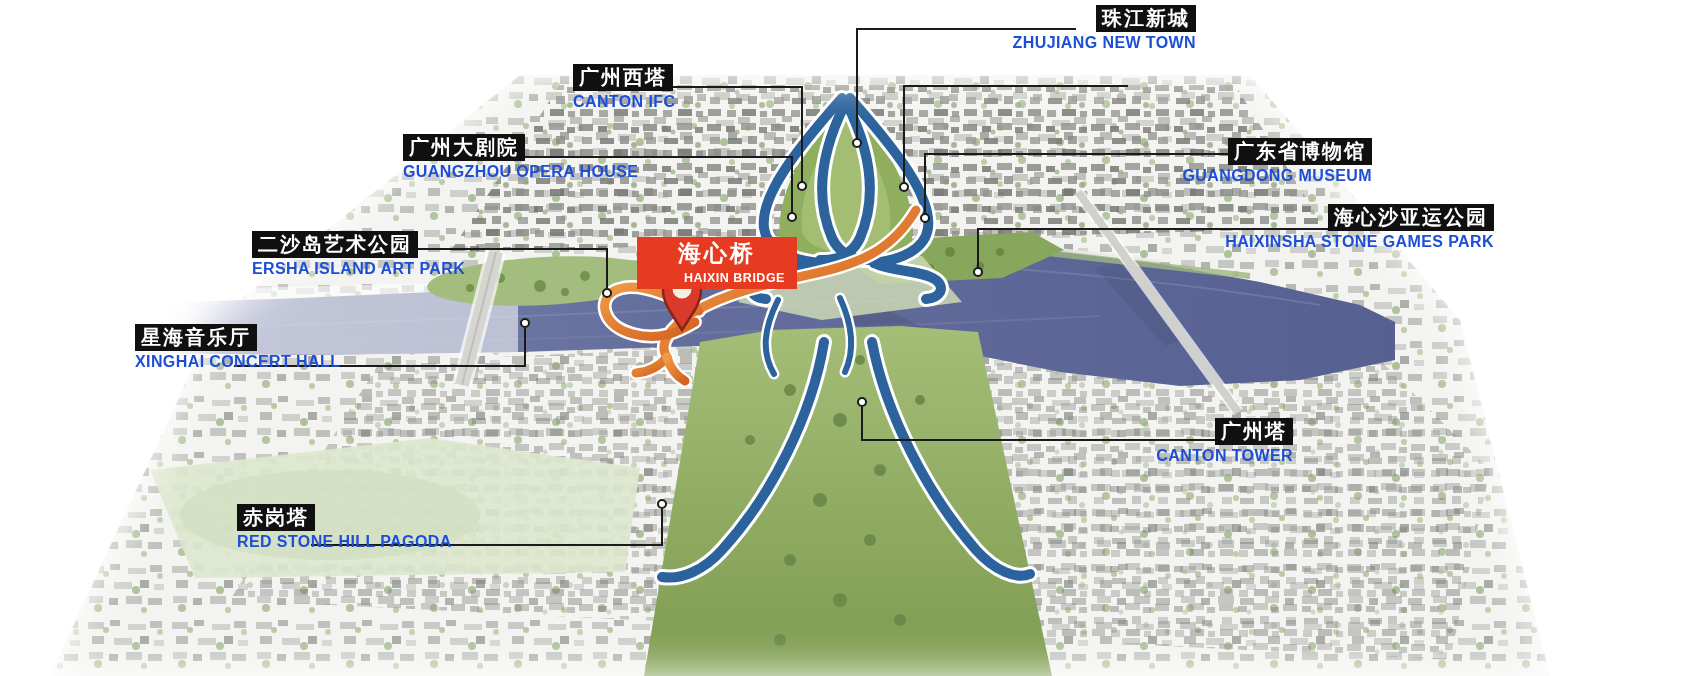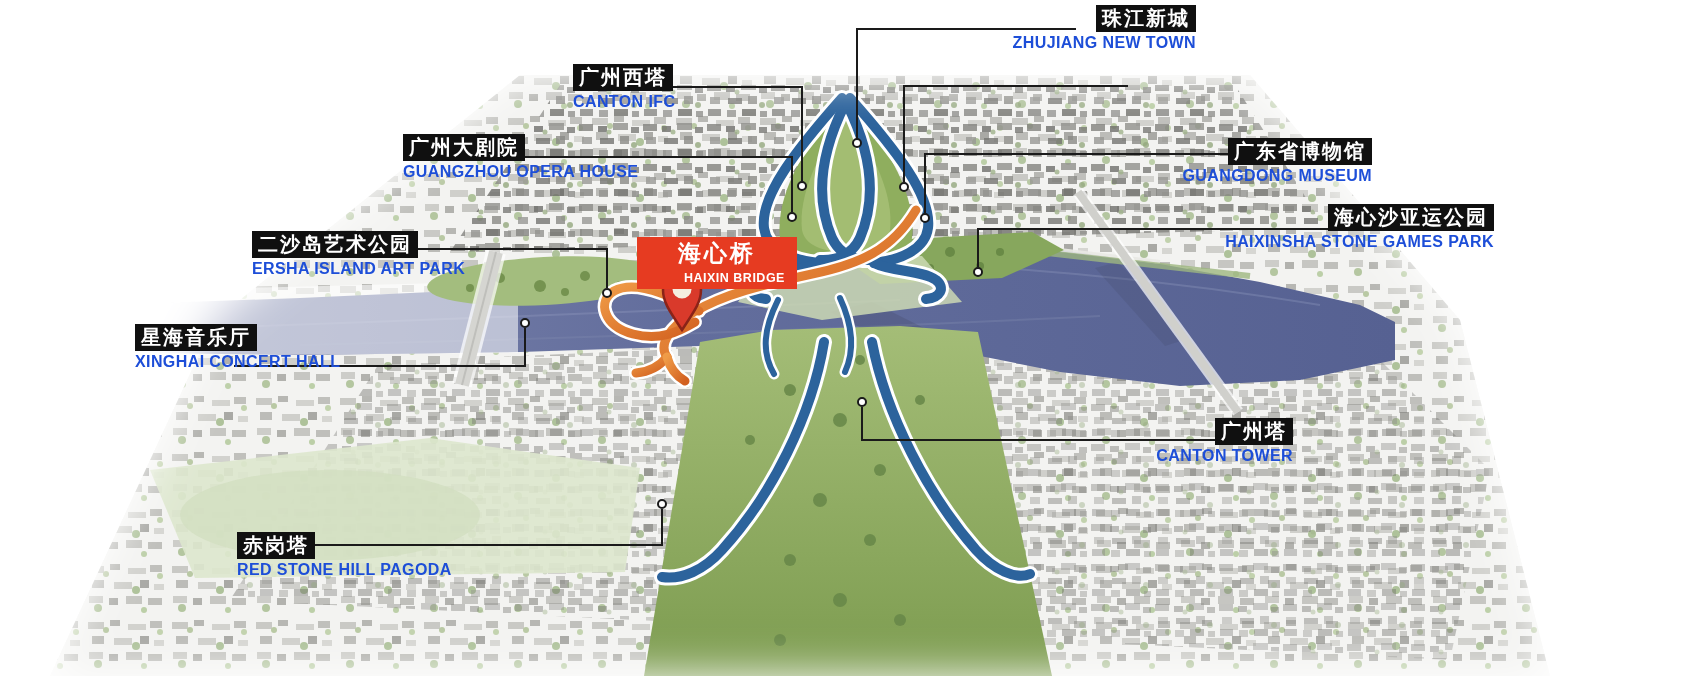--- a/index.html
+++ b/index.html
@@ -284,21 +284,21 @@
   <div class="callout left" style="top:324px; left:120px;margin-left:15px;">
     <span class="cn">星海音乐厅</span>
     <span class="en">XINGHAI CONCERT HALL</span>
   </div>
 
   <div class="callout right" style="top:418px; right:407px;">
     <span class="cn">广州塔</span>
     <span class="en">CANTON TOWER</span>
   </div>
 
-  <div class="callout left" style="top:532px; left:237px;">
+  <div class="callout left" style="top:504px; left:237px;">
     <span class="cn">赤岗塔</span>
     <span class="en">RED STONE HILL PAGODA</span>
   </div>
 
   <div class="callout bridge" style="top:237px; left:637px;">
     <span class="cn-red">海心桥</span>
     <span class="en-red">HAIXIN BRIDGE</span>
   </div>
 
 </div>

